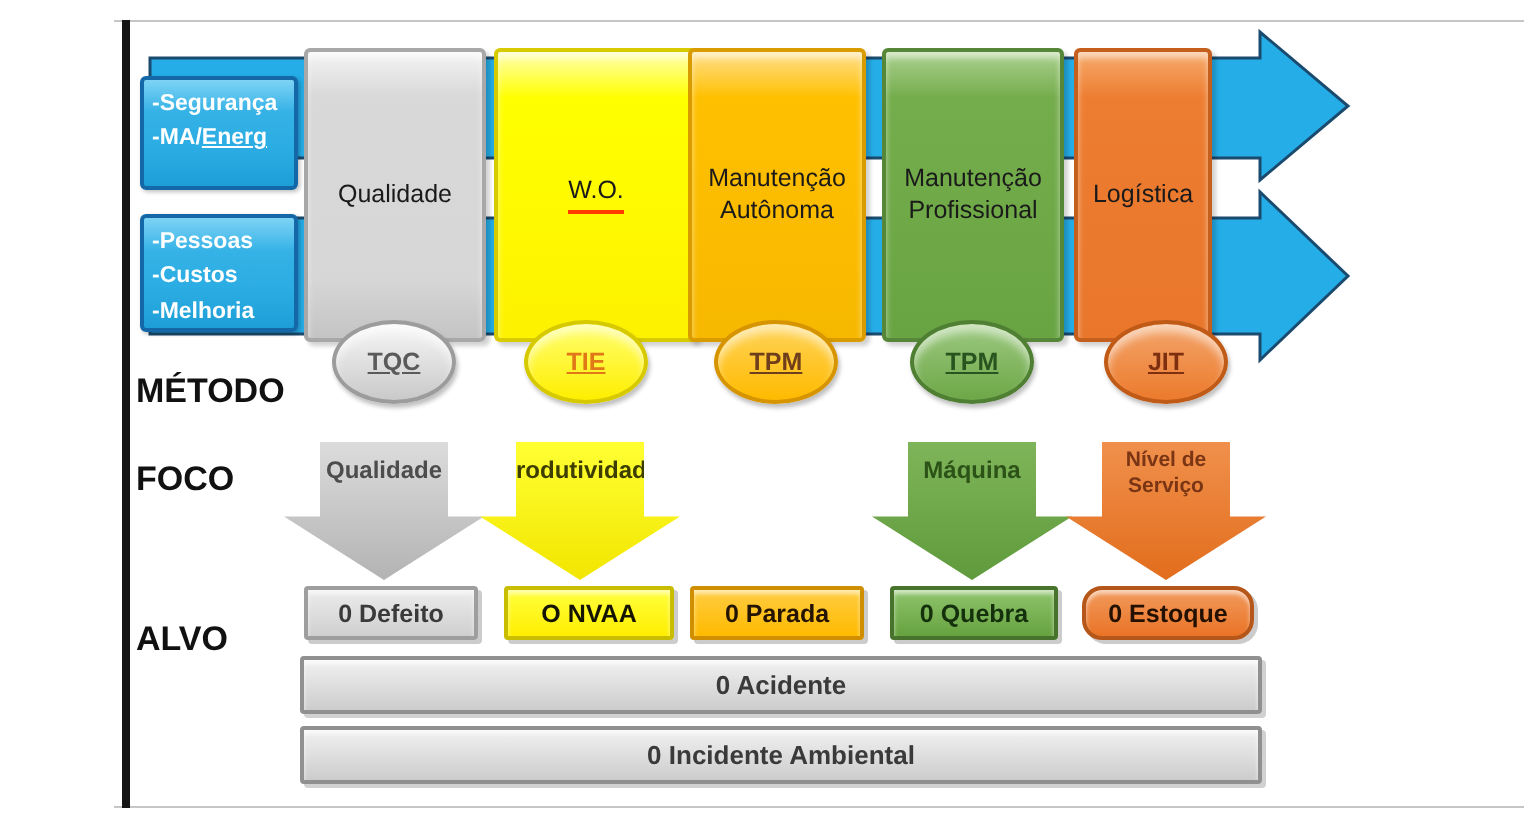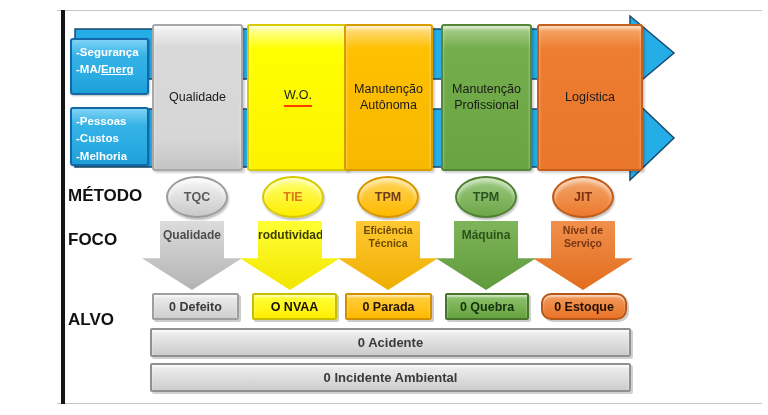--- a/index.html
+++ b/index.html
@@ -29,40 +29,41 @@
   .pillar{
     position:absolute;top:24px;height:147px;box-sizing:border-box;border-radius:3px;
     display:flex;align-items:center;justify-content:center;text-align:center;
     font-size:12.5px;color:#1a1a1a;padding:0 3px;line-height:1.25;
     box-shadow:2px 2px 2px rgba(0,0,0,.18), inset 0 3px 3px rgba(255,255,255,.55);
   }
   .p1{left:152px;width:91px;}
   .p2{left:247px;width:102px;}
   .p3{left:344px;width:89px;}
   .p4{left:441px;width:91px;}
-  .p5{left:537px;width:106px;text-align:center;}
+  .p5{left:537px;width:69px;text-align:center;}
   .c-gray  {background:linear-gradient(180deg,#f4f4f4 0%,#d9d9d9 15%,#d6d6d6 80%,#c4c4c4 100%);border:2px solid #a8a8a8;}
   .c-yellow{background:linear-gradient(180deg,#ffffb0 0%,#ffff00 16%,#fdf200 100%);border:2px solid #d8ca00;}
   .c-amber {background:linear-gradient(180deg,#ffdf8c 0%,#ffc000 16%,#f7b800 100%);border:2px solid #d89c00;}
   .c-green {background:linear-gradient(180deg,#abd08f 0%,#74ad4c 16%,#69a443 100%);border:2px solid #568738;}
   .c-orange{background:linear-gradient(180deg,#f6ab6c 0%,#ed7d31 16%,#e9762b 100%);border:2px solid #c55f1d;}
   .wo{border-bottom:2px solid #ff3b00;padding-bottom:1px;}
 
   
   .rowlabel{position:absolute;left:68px;color:#111111;font-weight:bold;font-size:17px;}
   .rl-metodo{top:186px;}
   .rl-foco{top:230px;}
   .rl-alvo{top:310px;}
 
   
   .oval{
-    position:absolute;top:176px;width:62px;height:42px;border-radius:50%;
+    position:absolute;top:160px;width:62px;height:42px;border-radius:50%;
     display:flex;align-items:center;justify-content:center;
     font-weight:bold;font-size:12.5px;box-sizing:border-box;
     box-shadow:1px 2px 2px rgba(0,0,0,.25), inset 0 4px 4px rgba(255,255,255,.55);
+    text-decoration:underline;
   }
   .ov1{left:166px;} .ov2{left:262px;} .ov3{left:357px;} .ov4{left:455px;} .ov5{left:552px;}
   .o-gray  {background:linear-gradient(180deg,#f7f7f7,#c9c9c9);border:2px solid #9c9c9c;color:#5a5a5a;}
   .o-yellow{background:linear-gradient(180deg,#ffff70,#feee00);border:2px solid #d6c900;color:#e07818;}
   .o-amber {background:linear-gradient(180deg,#ffd45a,#ffba00);border:2px solid #d69500;color:#6e3f1a;}
   .o-green {background:linear-gradient(180deg,#9cc980,#6da747);border:2px solid #4f7f33;color:#27541f;}
   .o-orange{background:linear-gradient(180deg,#f3a56b,#ec7a2c);border:2px solid #c05a17;color:#7d2f10;}
 
   
   .foco{
@@ -168,23 +169,20 @@
   <div class="oval ov5 o-orange">
     <span>JIT</span>
   </div>
 
   <div class="foco fa1 f-gray">
     <span class="ft t-gray">Qualidade</span>
   </div>
   <div class="foco fa2 f-yellow">
     <span class="ft t-yellow">Produtividade</span>
   </div>
-  <div class="foco fa3 f-amber">
-    <span class="ft two t-amber">Eficiência Técnica</span>
-  </div>
   <div class="foco fa4 f-green">
     <span class="ft t-green">Máquina</span>
   </div>
   <div class="foco fa5 f-orange">
     <span class="ft two t-orange">Nível de Serviço</span>
   </div>
 
   <div class="alvo av1 a-gray">
     <span>0 Defeito</span>
   </div>

